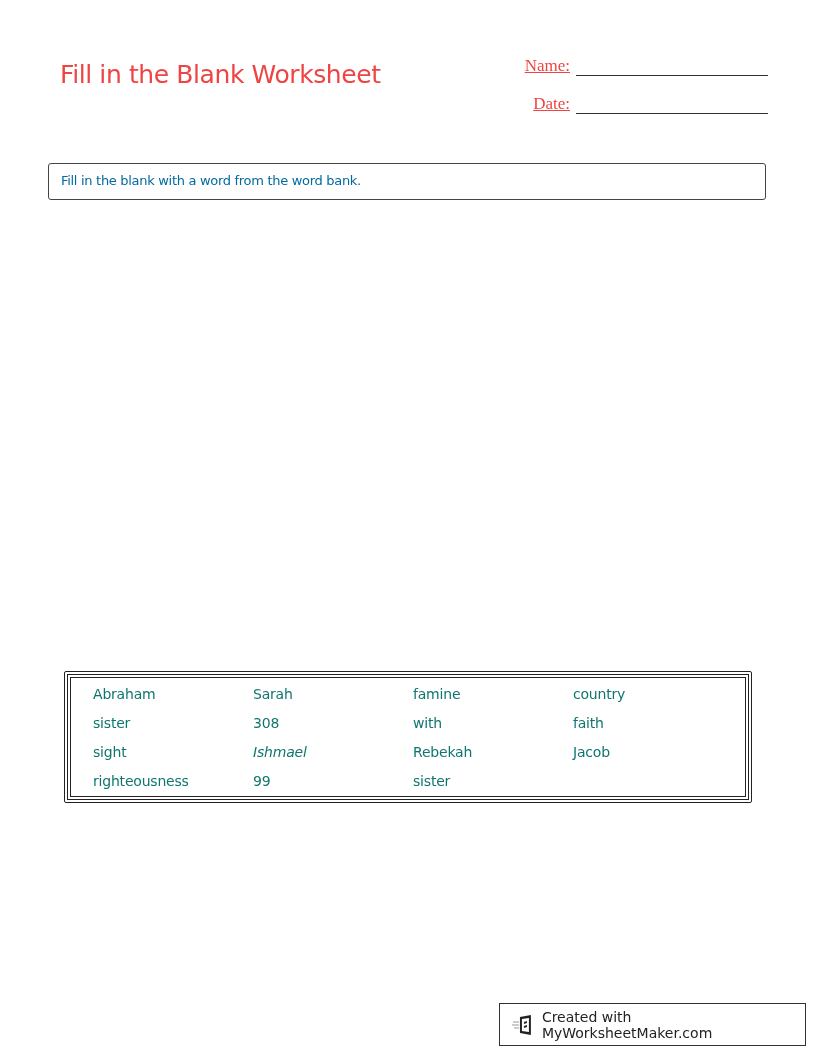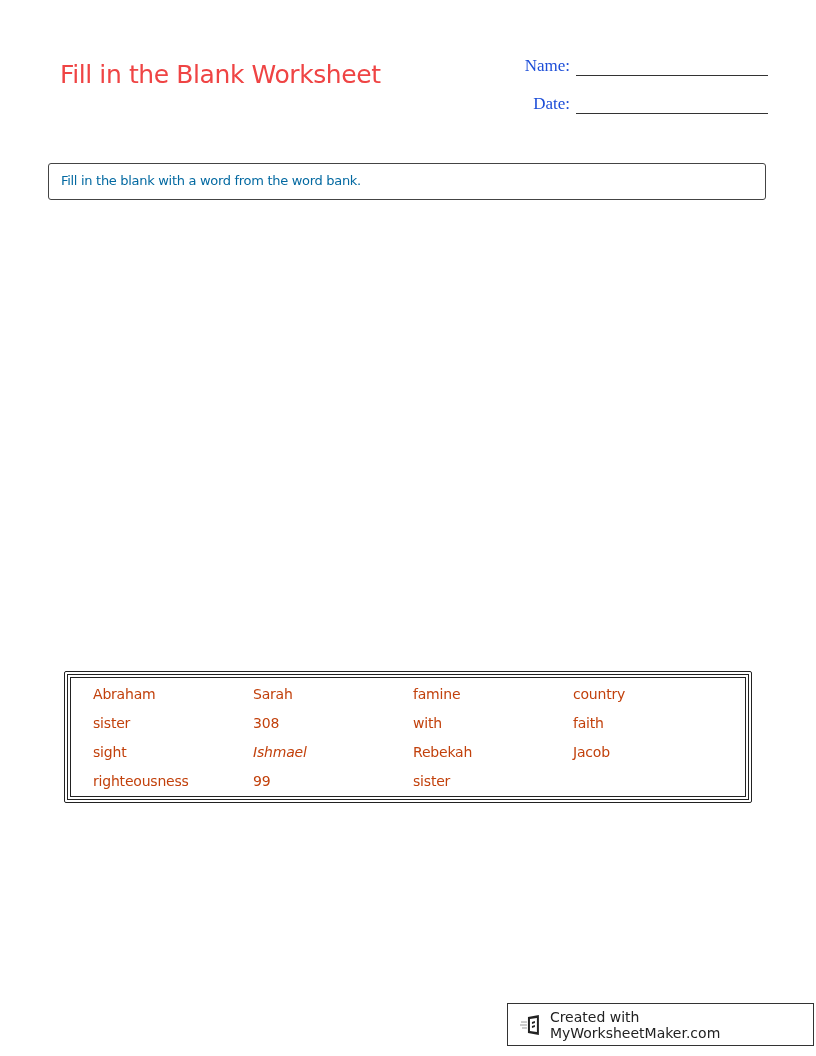--- a/index.html
+++ b/index.html
@@ -4,47 +4,47 @@
 <style>
   html, body { margin: 0; padding: 0; background: #ffffff; }
   body { width: 816px; height: 1056px; position: relative; overflow: hidden; color: #222; }
   .title {
     position: absolute; left: 48px; top: 48px;
     font-family: "DejaVu Sans", sans-serif; font-size: 25px; font-weight: normal;
     color: #ef4444; letter-spacing: -0.4px; margin: 12px;
   }
   .field-row { position: absolute; display: flex; align-items: flex-end; }
   .field-label {
-    font-family: "Liberation Serif", serif; font-size: 17px; color: #1d4ed8;
-    text-align: right; width: 70px; margin-right: 6px;
+    font-family: "Liberation Serif", serif; font-size: 17px; color: #ef4444;
+    text-align: right; width: 70px; margin-right: 6px; text-decoration: underline;
   }
   .field-line { width: 192px; border-bottom: 1.5px solid #333; height: 18px; }
   .instructions {
     position: absolute; left: 48px; top: 163px; width: 718px; height: 37px;
     border: 1.5px solid #444; border-radius: 3px; box-sizing: border-box;
     font-family: "DejaVu Sans", sans-serif; font-size: 13px; color: #0369a1;
     padding: 9px 12px; letter-spacing: -0.3px;
   }
   .wordbank {
     position: absolute; left: 64px; top: 671px; width: 688px; height: 132px;
     box-sizing: border-box; border: 4px double #222; border-radius: 2px;
   }
   .wordbank-inner {
     position: absolute; left: 2px; top: 2px; right: 2px; bottom: 2px;
     border: 1px solid #222;
   }
   .word {
-    position: absolute; font-family: "DejaVu Sans", sans-serif; font-size: 14px; color: #c2410c;
+    position: absolute; font-family: "DejaVu Sans", sans-serif; font-size: 14px; color: #0f766e;
     letter-spacing: -0.2px;
   }
   .footer {
     position: absolute; left: 499px; top: 1003px; width: 307px; height: 43px;
     border: 1.5px solid #333; box-sizing: border-box;
     display: flex; align-items: center; padding-left: 12px;
-    font-family: "DejaVu Sans", sans-serif; font-size: 14px; color: #222; margin-left: 8px;
+    font-family: "DejaVu Sans", sans-serif; font-size: 14px; color: #222;
   }
   .footer-icon { width: 24px; height: 22px; margin-right: 6px; }
 </style>
 </head>
 <body>
 
 <h1 class="title">Fill in the Blank Worksheet</h1>
 
 <div class="field-row" style="left:500px; top:56px;">
   <span class="field-label">Name:</span>

